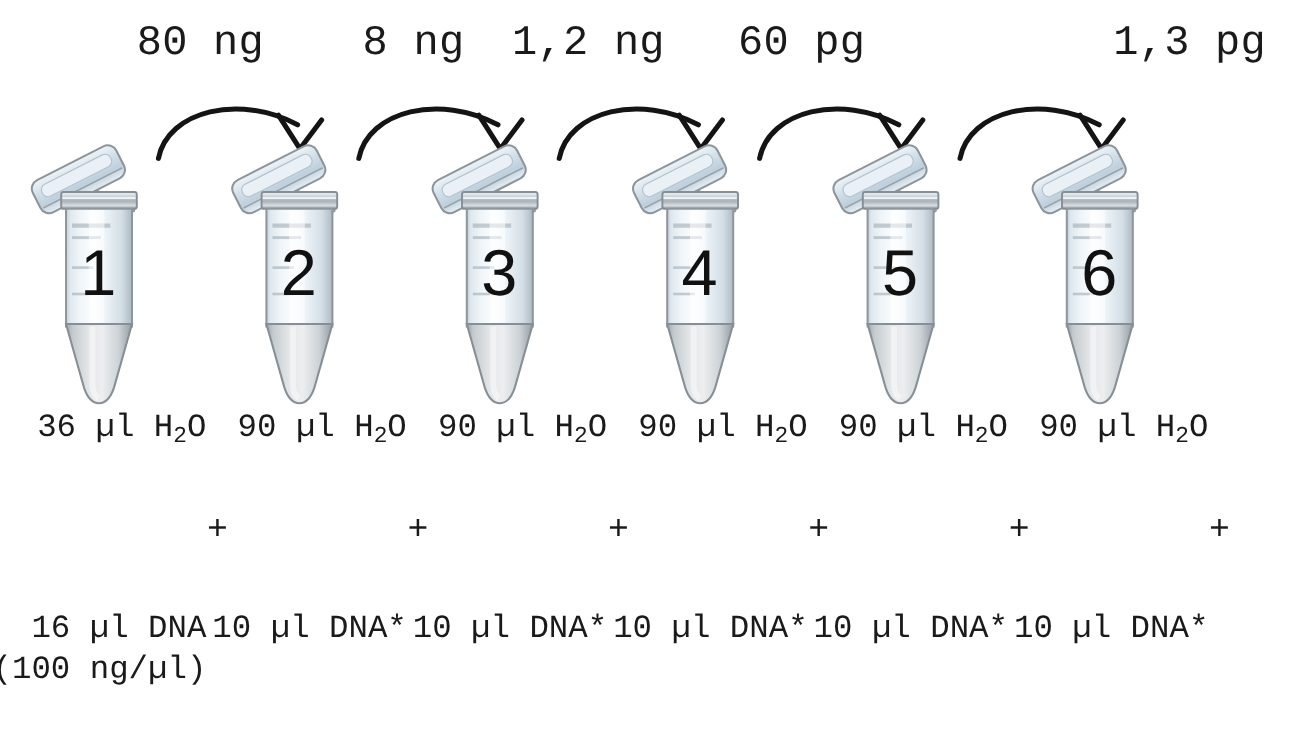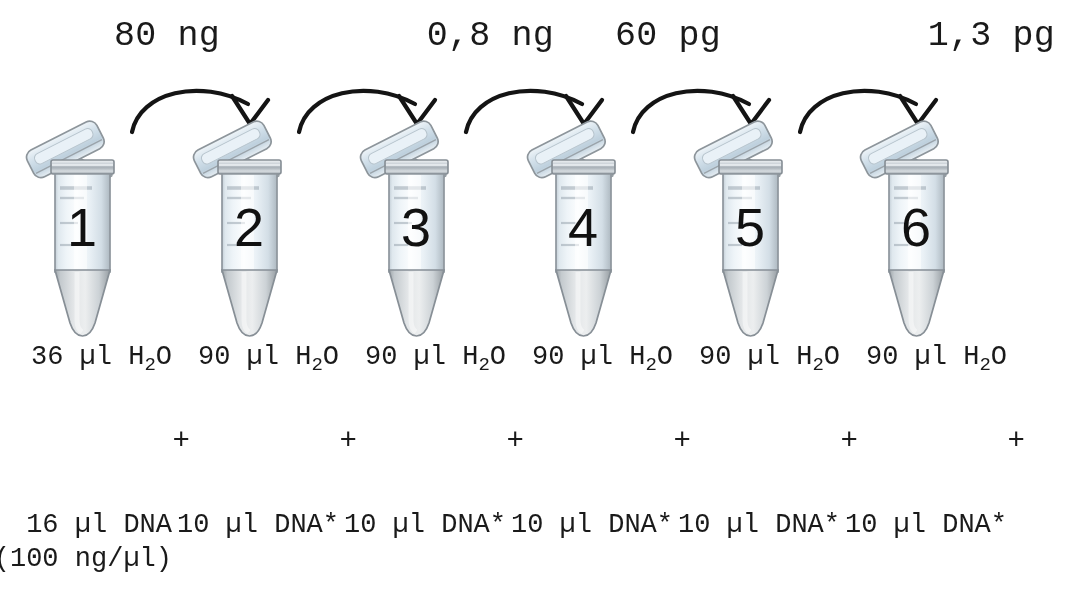--- a/index.html
+++ b/index.html
@@ -85,21 +85,22 @@
       </g>
 
       <g>
         <path d="M800,132 C808,92 868,78 916,104"></path>
         <path d="M900,96 L918,124 L936,100"></path>
       </g>
     </g>
   </svg>
 
   <div class="col hdr" style="left:40px;width:180px;">80 ng</div>
-  <div class="col hdr" style="left:374px;width:180px;">0,8 ng</div>
+  <div class="col hdr" style="left:207px;width:180px;">8 ng</div>
+  <div class="col hdr" style="left:374px;width:180px;">1,2 ng</div>
   <div class="col hdr" style="left:541px;width:180px;">60 pg</div>
   <div class="col hdr" style="left:875px;width:180px;">1,3 pg</div>
 
   <div class="tube-wrap" style="left:22px;">
 <svg class="tube" viewBox="0 0 150 225">
   <defs>
     <linearGradient id="bodyG0" x1="0" y1="0" x2="1" y2="0">
       <stop offset="0" stop-color="#c3ced6"></stop>
       <stop offset="0.06" stop-color="#dfe8ee"></stop>
       <stop offset="0.20" stop-color="#eef4f8"></stop>

